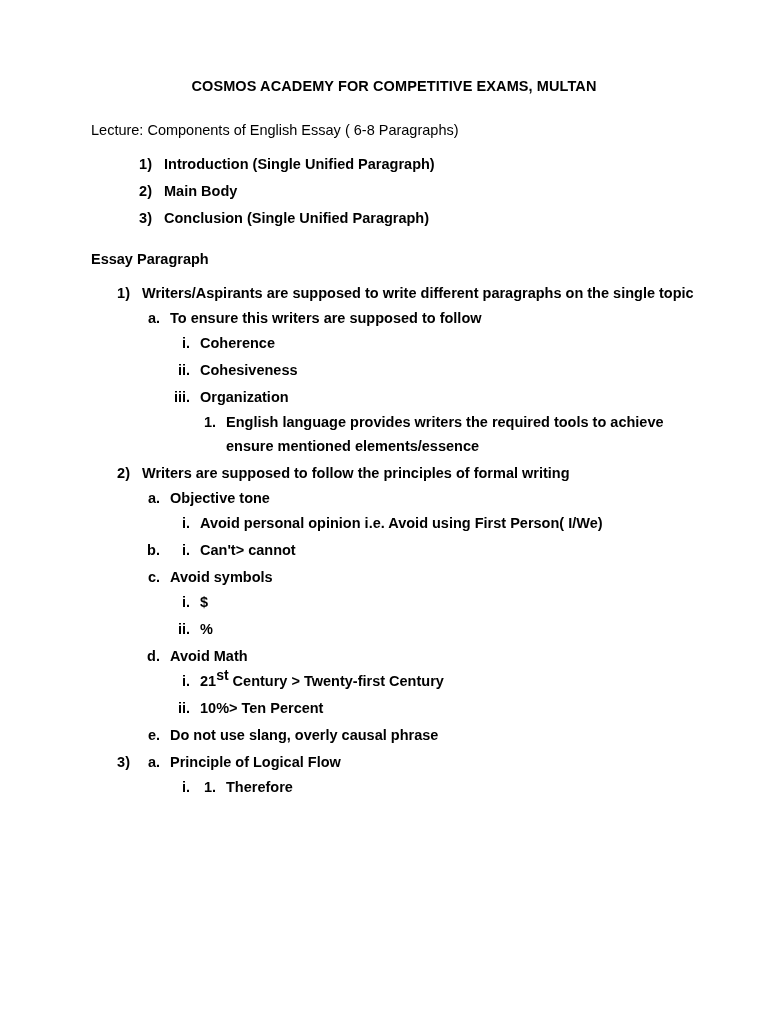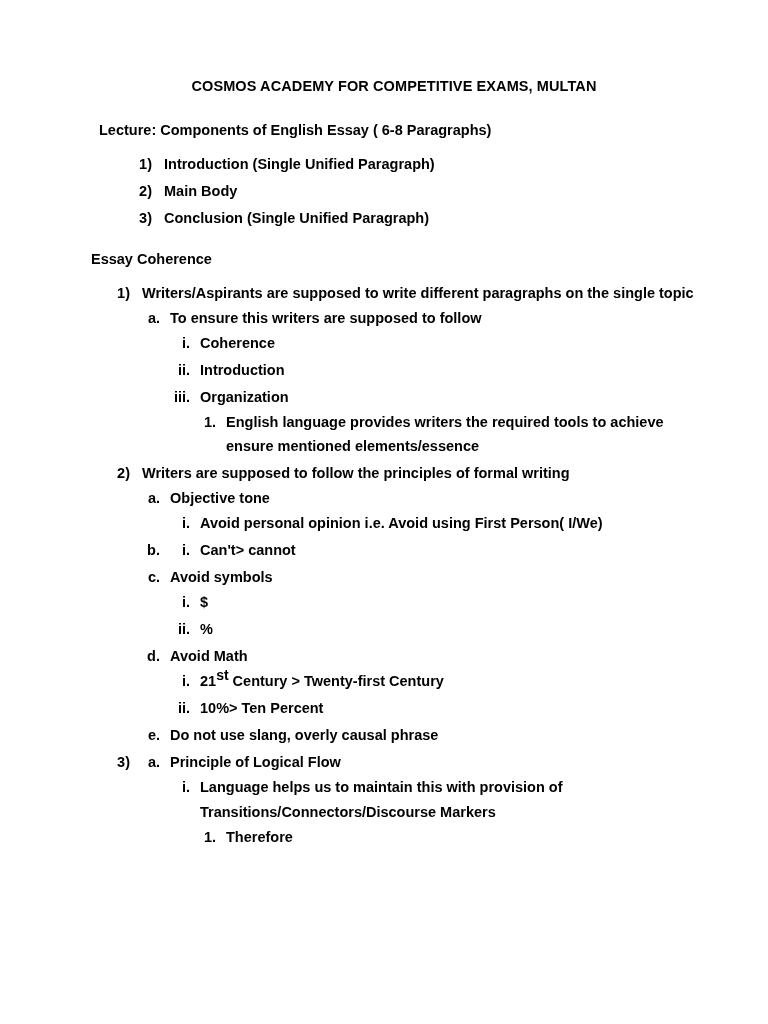--- a/index.html
+++ b/index.html
@@ -24,23 +24,23 @@
   }
   .doc-title {
     text-align: center;
     font-weight: bold;
     font-size: 14.5px;
     letter-spacing: 0.1px;
     margin: 0 0 28px 0;
     padding-left: 6px;
   }
   .lecture-line {
-    font-weight: bold;
-    font-size: 14.5px;
-    margin: 0 0 14px 8px;
+    font-weight: normal;
+    font-size: 14.5px;
+    margin: 0 0 14px 0;
     padding-left: 3px;
   }
   .section-head {
     font-weight: bold;
     font-size: 14.5px;
     margin: 20px 0 14px 0;
     padding-left: 3px;
   }
   ul.lvl {
     list-style: none;
@@ -125,39 +125,39 @@
     <li class="item">
       <span class="marker">2)</span>
       <span class="txt">Main Body</span>
     </li>
     <li class="item">
       <span class="marker">3)</span>
       <span class="txt">Conclusion (Single Unified Paragraph)</span>
     </li>
   </ul>
 
-  <div class="section-head">Essay Coherence</div>
+  <div class="section-head">Essay Paragraph</div>
 
   <ul class="lvl l1">
 
     <li class="item">
       <span class="marker">1)</span>
       <span class="txt">Writers/Aspirants are supposed to write different paragraphs on the single topic</span>
       <ul class="lvl l2">
         <li class="item">
           <span class="marker">a.</span>
           <span class="txt">To ensure this writers are supposed to follow</span>
           <ul class="lvl l3">
             <li class="item">
               <span class="marker">i.</span>
               <span class="txt">Coherence</span>
             </li>
             <li class="item">
               <span class="marker">ii.</span>
-              <span class="txt">Introduction</span>
+              <span class="txt">Cohesiveness</span>
             </li>
             <li class="item">
               <span class="marker">iii.</span>
               <span class="txt">Organization</span>
               <ul class="lvl l4">
                 <li class="item">
                   <span class="marker">1.</span>
                   <span class="txt">English language provides writers the required tools to achieve ensure mentioned elements/essence</span>
                 </li>
               </ul>
@@ -233,21 +233,20 @@
 
     <li class="item">
       <span class="marker">3)</span>
       <ul class="lvl l2">
         <li class="item">
           <span class="marker">a.</span>
           <span class="txt">Principle of Logical Flow</span>
           <ul class="lvl l3">
             <li class="item">
               <span class="marker">i.</span>
-              <span class="txt">Language helps us to maintain this with provision of Transitions/Connectors/Discourse Markers</span>
               <ul class="lvl l4">
                 <li class="item">
                   <span class="marker">1.</span>
                   <span class="txt">Therefore</span>
                 </li>
               </ul>
             </li>
           </ul>
         </li>
       </ul>

